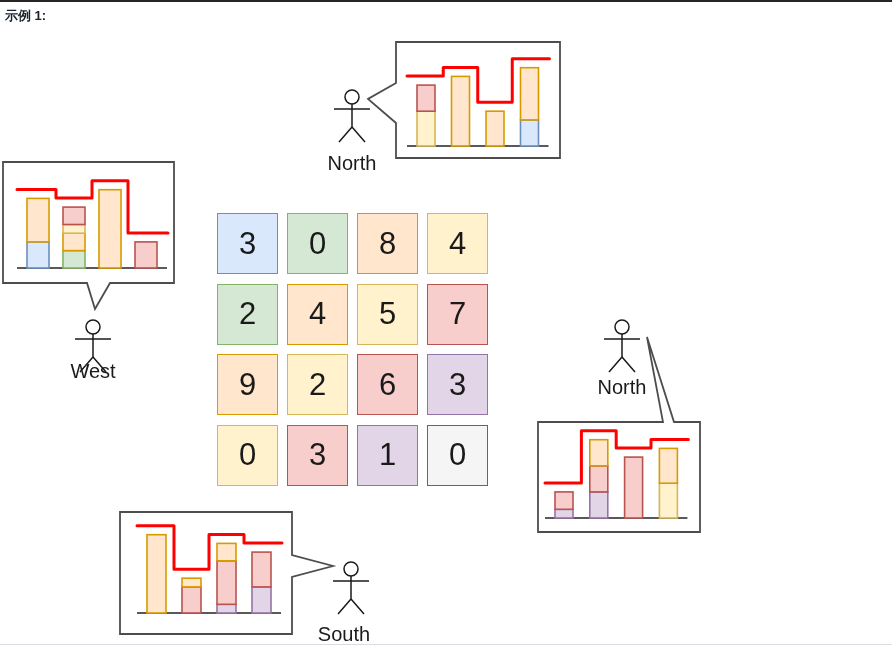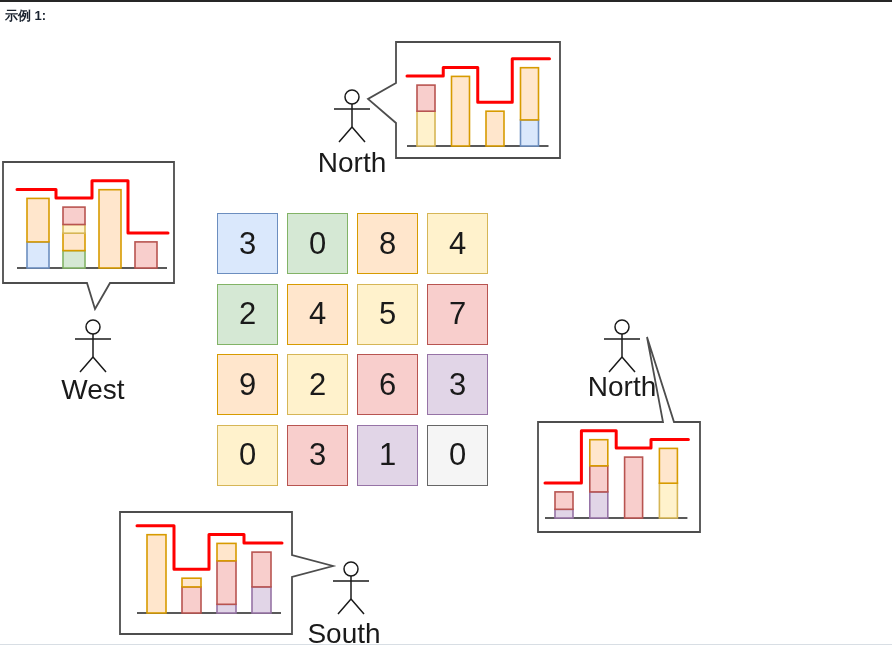--- a/index.html
+++ b/index.html
@@ -25,21 +25,21 @@
   .cell{
     box-sizing:border-box;
     display:flex;align-items:center;justify-content:center;
     font-size:31px;color:#1a1a1a;
     border:1.5px solid #999;
   }
   .observer{position:absolute;left:0;top:0;width:0;height:0;}
   svg.bubble,svg.figure{position:absolute;overflow:visible;}
   .obs-label{
     position:absolute;width:80px;height:24px;
-    text-align:center;font-size:28px;color:#1a1a1a;line-height:24px;
+    text-align:center;font-size:20px;color:#1a1a1a;line-height:24px;
     white-space:nowrap;
   }
 </style>
 </head>
 <body>
 
 <div class="rule top"></div>
 
 <div class="heading">示例 1:</div>
 
@@ -100,21 +100,21 @@
         <rect x="132" y="79.9" width="22" height="26.099999999999998" fill="#f8cecc" stroke="#b85450" stroke-width="1.6"></rect>
         <polyline points="14,27.400000000000006 53,27.400000000000006 53,36.10000000000001 89,36.10000000000001 89,18.700000000000003 125,18.700000000000003 125,70.9 165,70.9" fill="none" stroke="#ff0000" stroke-width="3" stroke-linejoin="round" stroke-linecap="round"></polyline>
       </g>
     </svg>
   <svg class="figure" id="figure-west" width="46" height="56" style="left: 70px; top: 319px;">
       <circle cx="23" cy="8" r="7" fill="#ffffff" stroke="#1a1a1a" stroke-width="1.5"></circle>
       <path d="M23 15 V38" stroke="#1a1a1a" stroke-width="1.5" fill="none"></path>
       <path d="M5 20 H41" stroke="#1a1a1a" stroke-width="1.5" fill="none"></path>
       <path d="M23 38 L10 53 M23 38 L36 53" stroke="#1a1a1a" stroke-width="1.5" fill="none"></path>
     </svg>
-  <div class="obs-label" id="label-west" style="left: 53px; top: 378px;">West</div>
+  <div class="obs-label" id="label-west" style="left: 53px; top: 359px;">West</div>
 </div>
 
 <div class="observer">
   <svg class="bubble" id="bubble-east" width="174" height="202" style="left: 533px; top: 334px;">
       <g transform="translate(5,88)">
         <path d="M136 0 L162 0 L162 110 L0 110 L0 0 L125 0 L109 -85 Z" fill="#ffffff" stroke="#4d4d4d" stroke-width="1.8" stroke-linejoin="miter"></path>
         <line x1="7" y1="96" x2="149.39999999999998" y2="96" stroke="#595959" stroke-width="1.8"></line>
         <rect x="17" y="87.3" width="18" height="8.7" fill="#e1d5e7" stroke="#9673a6" stroke-width="1.6"></rect>
         <rect x="17" y="69.9" width="18" height="17.4" fill="#f8cecc" stroke="#b85450" stroke-width="1.6"></rect>
         <rect x="51.8" y="69.9" width="18" height="26.099999999999998" fill="#e1d5e7" stroke="#9673a6" stroke-width="1.6"></rect>

